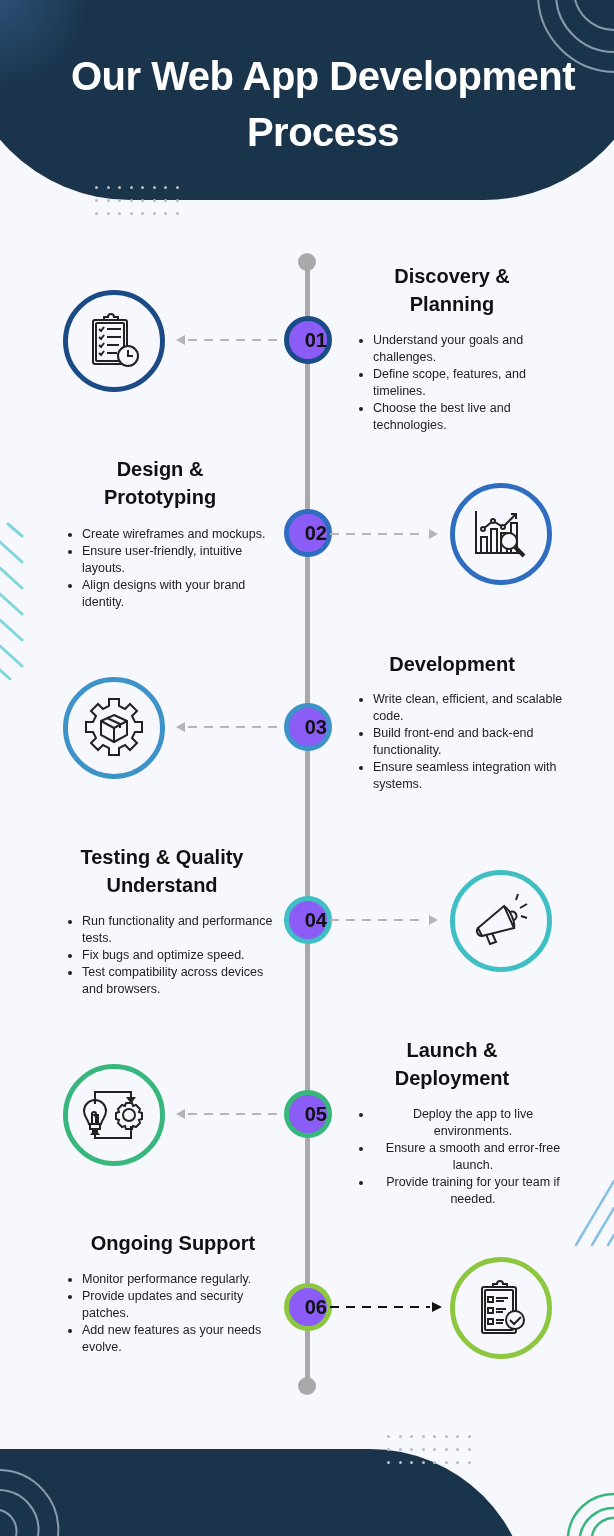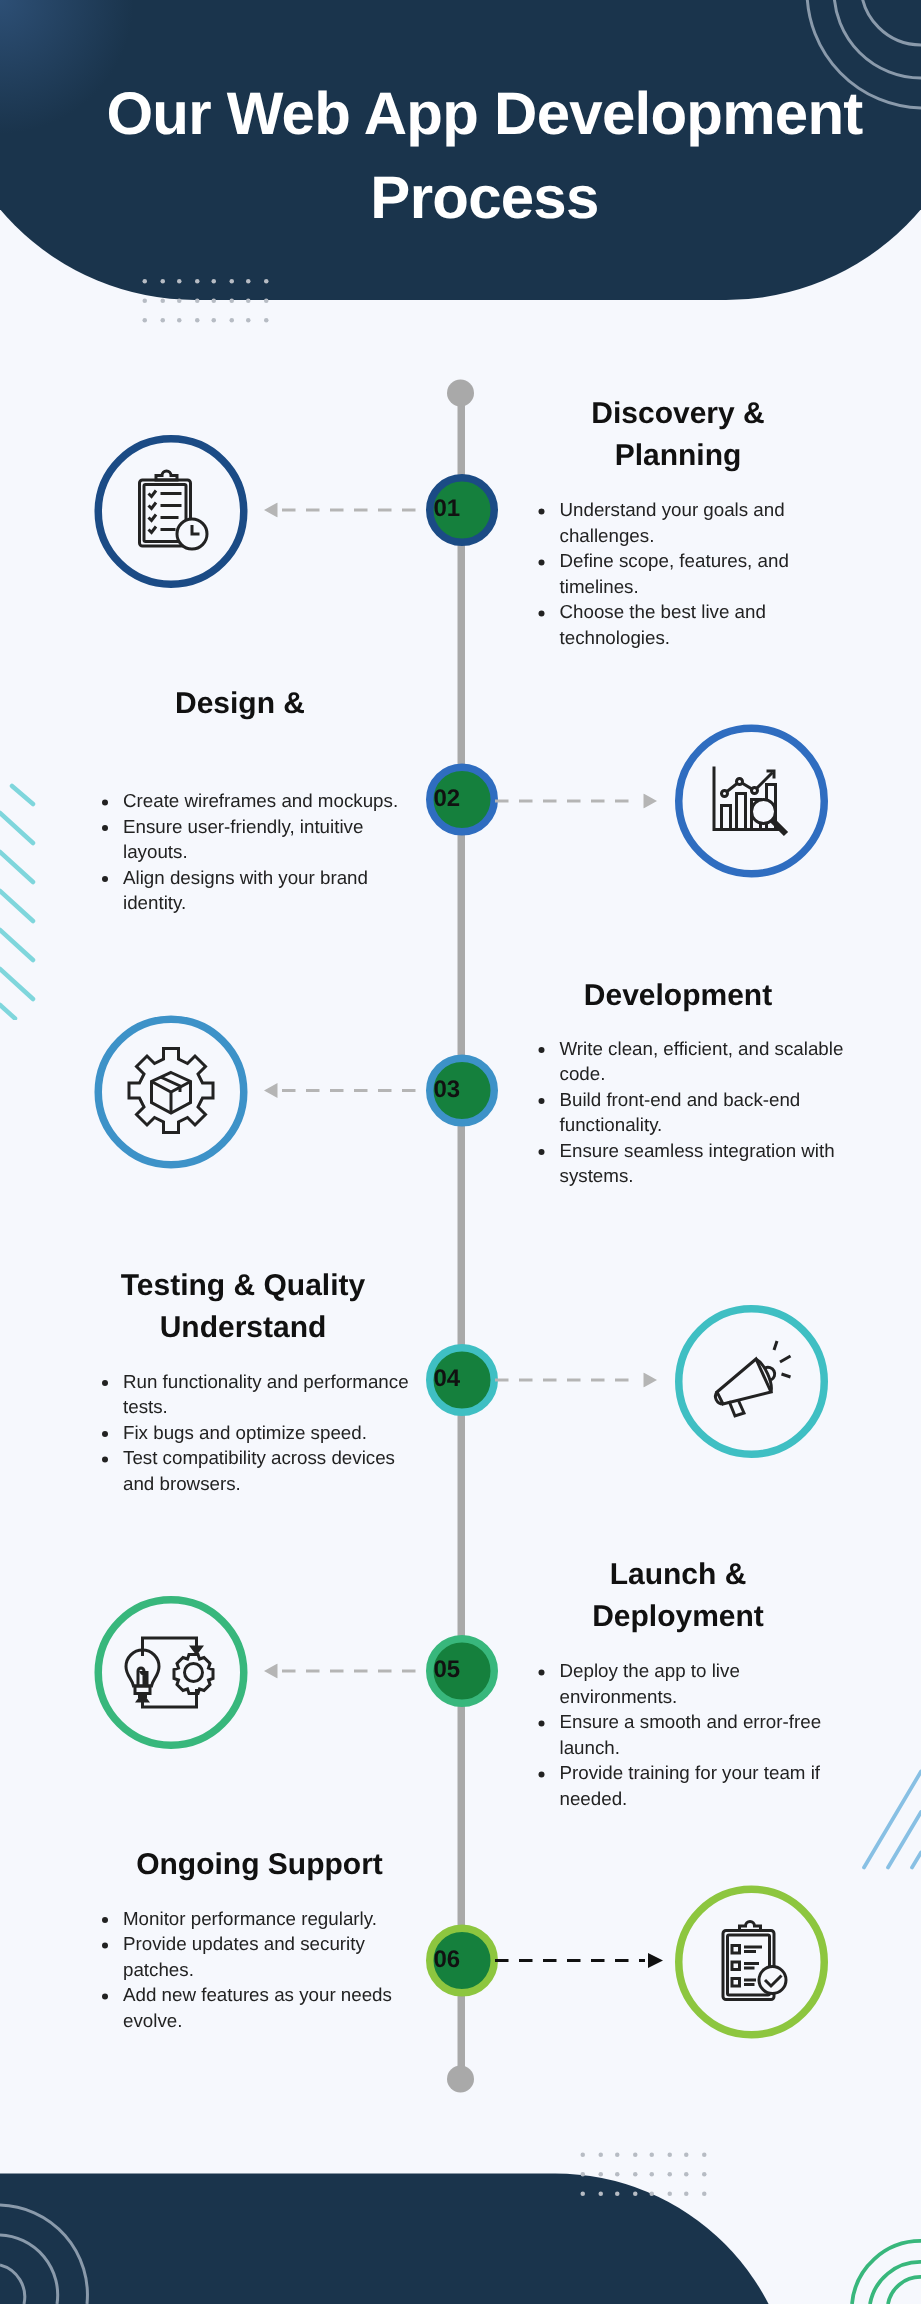--- a/index.html
+++ b/index.html
@@ -24,23 +24,23 @@
     letter-spacing: -0.5px;
   }
   .dots { position: absolute; display: grid; grid-template-columns: repeat(8, 11.5px); row-gap: 10px; }
   .dots span { width: 3px; height: 3px; border-radius: 50%; background: #b7bcc4; display: block; }
   .timeline-line {
     position: absolute; left: 304.5px; top: 262px; width: 5px; height: 1124px; background: #a9a9a9;
   }
   .timeline-cap { position: absolute; width: 18px; height: 18px; border-radius: 50%; background: #a9a9a9; left: 298px; }
   .node {
     position: absolute; width: 38px; height: 38px; border-radius: 50%;
-    background: #15803d; border-width: 5px; border-style: solid;
-    display: flex; align-items: center; justify-content: flex-start;
-    font-weight: bold; font-size: 16px; color: #111;
+    background: #8b5cf6; border-width: 5px; border-style: solid;
+    display: flex; align-items: center; justify-content: flex-end;
+    font-weight: bold; font-size: 20px; color: #111;
     left: 284px;
   }
   .icon-circle {
     position: absolute; width: 92px; height: 92px; border-radius: 50%;
     border-width: 5px; border-style: solid; background: #f6f8fd;
     display: flex; align-items: center; justify-content: center;
   }
   .arrow { position: absolute; height: 10px; }
   .step-title {
     position: absolute; text-align: center; font-weight: bold; font-size: 20px; line-height: 28px; color: #111;
@@ -169,20 +169,21 @@
       <path d="M41 11 h5 v5"></path>
     <circle cx="13" cy="26" r="2" fill="#f6f8fd"></circle>
       <circle cx="23" cy="18" r="2" fill="#f6f8fd"></circle>
       <circle cx="33" cy="24" r="2" fill="#f6f8fd"></circle>
     <circle cx="39" cy="38" r="8" fill="#f6f8fd"></circle>
     <line x1="45" y1="44" x2="54" y2="53" stroke-width="4"></line>
   </svg>
 </div>
 <div class="step-title" style="left:60px;top:455px;width:200px;">
   <div>Design &amp;</div>
+  <div>Prototyping</div>
 </div>
 <ul class="step-list" style="left:64px;top:526px;width:200px;">
   <li>Create wireframes and mockups.</li>
   <li>Ensure user-friendly, intuitive layouts.</li>
   <li>Align designs with your brand identity.</li>
 </ul>
 
 <div class="node" style="top:703px;border-color:#3d92c8;">
   <span>03</span>
 </div>
@@ -254,21 +255,21 @@
     <rect x="9" y="40" width="10" height="5"></rect>
       <line x1="11" y1="47" x2="17" y2="47"></line>
     <circle cx="48" cy="31" r="6"></circle>
     <path d="M45 19 h6 l1 3 l3 -1 l4 4 l-1 3 l3 1 v6 l-3 1 l1 3 l-4 4 l-3 -1 l-1 3 h-6 l-1 -3 l-3 1 l-4 -4 l1 -3 l-3 -1 v-6 l3 -1 l-1 -3 l4 -4 l3 1 z"></path>
   </svg>
 </div>
 <div class="step-title" style="left:352px;top:1036px;width:200px;">
   <div>Launch &amp;</div>
   <div>Deployment</div>
 </div>
-<ul class="step-list" style="left:355px;top:1106px;width:200px;">
+<ul class="step-list" style="left:355px;top:1106px;width:200px;text-align:center;">
   <li>Deploy the app to live environments.</li>
   <li>Ensure a smooth and error-free launch.</li>
   <li>Provide training for your team if needed.</li>
 </ul>
 
 <div class="node" style="top:1283px;border-color:#8dc63f;">
   <span>06</span>
 </div>
 <svg class="arrow" style="left:330px;top:1302px;" width="112" height="10">
   <line x1="0" y1="5" x2="100" y2="5" stroke="#111" stroke-width="2" stroke-dasharray="9,7"></line>

